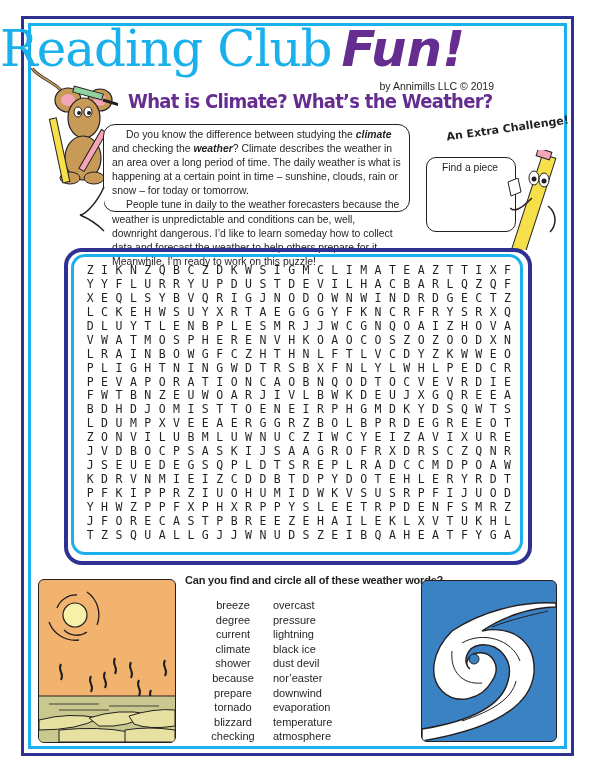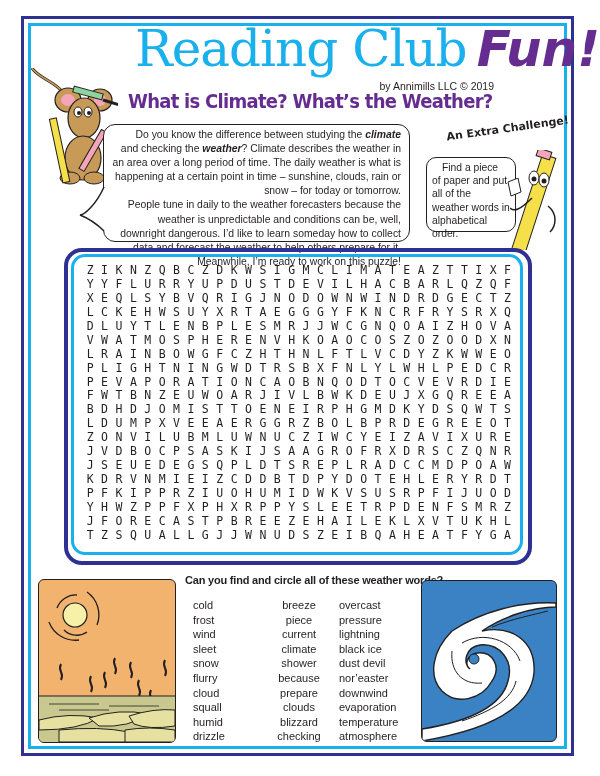--- a/index.html
+++ b/index.html
@@ -1,24 +1,24 @@
 <!DOCTYPE html>
 <html><head>
 <meta charset="utf-8">
 <style>
   html,body{margin:0;padding:0;background:#ffffff;}
   body{width:600px;height:776px;position:relative;overflow:hidden;font-family:"Liberation Sans",sans-serif;}
   .outer-border{position:absolute;left:21px;top:16px;width:553px;height:740px;border:3px solid #2e3192;box-sizing:border-box;}
   .inner-border{position:absolute;left:28px;top:23px;width:539px;height:726px;border:3px solid #1ab0ec;box-sizing:border-box;}
-  .title{position:absolute;left:0;width:600px;top:20px;text-align:right;white-space:nowrap;}
+  .title{position:absolute;left:0;width:600px;top:20px;text-align:left;white-space:nowrap;}
   .title .reading{font-family:"DejaVu Serif",serif;color:#1ab0ec;font-size:50px;letter-spacing:-1px;}
   .title .fun{font-family:"DejaVu Sans",sans-serif;color:#662d91;font-size:50px;font-weight:bold;font-style:italic;margin-left:10px;}
   .byline{position:absolute;right:106px;top:80px;font-size:10.5px;color:#231f20;}
   .subtitle{position:absolute;left:128px;top:89px;font-family:"DejaVu Sans",sans-serif;font-weight:bold;color:#662d91;font-size:20px;letter-spacing:-0.8px;transform:scaleX(0.9);transform-origin:left;}
-  .speech{position:absolute;left:103px;top:124px;width:307px;height:118px;border:1.5px solid #231f20;border-radius:12px;box-sizing:border-box;padding:3px 8px;font-size:10.4px;line-height:14.1px;color:#231f20;background:#fff;text-align:right;}
+  .speech{position:absolute;left:103px;top:124px;width:307px;height:88px;border:1.5px solid #231f20;border-radius:12px;box-sizing:border-box;padding:3px 8px;font-size:10.4px;line-height:14.1px;color:#231f20;background:#fff;}
   .speech p{margin:0;text-indent:14px;}
   .speech em{font-style:italic;font-weight:bold;}
   .tail{position:absolute;left:78px;top:185px;}
   .challenge-title{position:absolute;left:446px;top:122px;font-family:"DejaVu Sans",sans-serif;font-weight:bold;font-size:11px;transform:rotate(-8deg);color:#231f20;}
   .challenge-box{position:absolute;left:426px;top:157px;width:90px;height:75px;border:1.5px solid #231f20;border-radius:10px;box-sizing:border-box;padding:3px 5px;font-size:10.3px;line-height:13.2px;color:#231f20;background:#fff;}
   .challenge-box span.first{display:block;text-indent:10px;}
   .grid-outer{position:absolute;left:64px;top:248px;width:468px;height:317px;border:4px solid #2e3192;border-radius:18px;box-sizing:border-box;}
   .grid-inner{position:absolute;left:71px;top:254px;width:452px;height:301px;border:3px solid #1ab0ec;border-radius:14px;box-sizing:border-box;}
   .grid{position:absolute;left:83px;top:264px;width:432px;}
   .grid-row{display:flex;justify-content:space-between;height:13.95px;line-height:13.95px;}
@@ -67,21 +67,20 @@
   <p><span>Do you know the difference between studying the </span><em>climate</em><span> and checking the </span><em>weather</em><span>? Climate describes the weather in an area over a long period of time. The daily weather is what is happening at a certain point in time – sunshine, clouds, rain or snow – for today or tomorrow.</span></p>
   <p>People tune in daily to the weather forecasters because the weather is unpredictable and conditions can be, well, downright dangerous. I’d like to learn someday how to collect data and forecast the weather to help others prepare for it. Meanwhile, I’m ready to work on this puzzle!</p>
 </div>
 <svg class="tail" width="30" height="50" viewBox="0 0 30 50">
   <path d="M26 2 C18 20, 6 30, 2 30 C12 34, 20 40, 26 46" stroke="#231f20" stroke-width="1.5" fill="#fff"></path>
 </svg>
 
 <div class="challenge-title">An Extra Challenge!</div>
 <div class="challenge-box">
   <span class="first">Find a piece</span>
-  <span>of paper and put all of the weather words in alphabetical order.</span>
 </div>
 <svg style="position:absolute;left:510px;top:150px" width="50" height="100" viewBox="0 0 50 100">
   <rect x="18" y="4" width="14" height="100" fill="#f5e04a" stroke="#231f20" transform="rotate(18 25 50)"></rect>
   <rect x="27" y="0" width="14" height="8" fill="#f4a6b8" stroke="#231f20" transform="rotate(18 34 4)"></rect>
   <ellipse cx="24" cy="28" rx="5" ry="7" fill="#fff" stroke="#231f20"></ellipse>
   <ellipse cx="34" cy="30" rx="5" ry="7" fill="#fff" stroke="#231f20"></ellipse>
   <circle cx="24" cy="29" r="2.5" fill="#231f20"></circle>
   <circle cx="34" cy="31" r="2.5" fill="#231f20"></circle>
   <path d="M22 48 C10 60, 4 62, 0 58" stroke="#231f20" stroke-width="1.5" fill="none"></path>
   <path d="M38 56 C48 64, 46 76, 40 82" stroke="#231f20" stroke-width="1.5" fill="none"></path>
@@ -730,41 +729,29 @@
       <span class="cell">T</span>
       <span class="cell">F</span>
       <span class="cell">Y</span>
       <span class="cell">G</span>
       <span class="cell">A</span>
     </div>
   </div>
 
 <div class="find-title">Can you find and circle all of these weather words?</div>
 <div class="wordlist" id="wordlist">
-    <div class="wcol" style="width: 66px;">
-      <span>cold</span>
-      <span>frost</span>
-      <span>wind</span>
-      <span>sleet</span>
-      <span>snow</span>
-      <span>flurry</span>
-      <span>cloud</span>
-      <span>squall</span>
-      <span>humid</span>
-      <span>drizzle</span>
-    </div>
     <div class="wcol" style="width: 80px; align-items: center;">
       <span>breeze</span>
-      <span>piece</span>
+      <span>degree</span>
       <span>current</span>
       <span>climate</span>
       <span>shower</span>
       <span>because</span>
       <span>prepare</span>
-      <span>clouds</span>
+      <span>tornado</span>
       <span>blizzard</span>
       <span>checking</span>
     </div>
     <div class="wcol" style="width: 80px;">
       <span>overcast</span>
       <span>pressure</span>
       <span>lightning</span>
       <span>black ice</span>
       <span>dust devil</span>
       <span>nor’easter</span>

